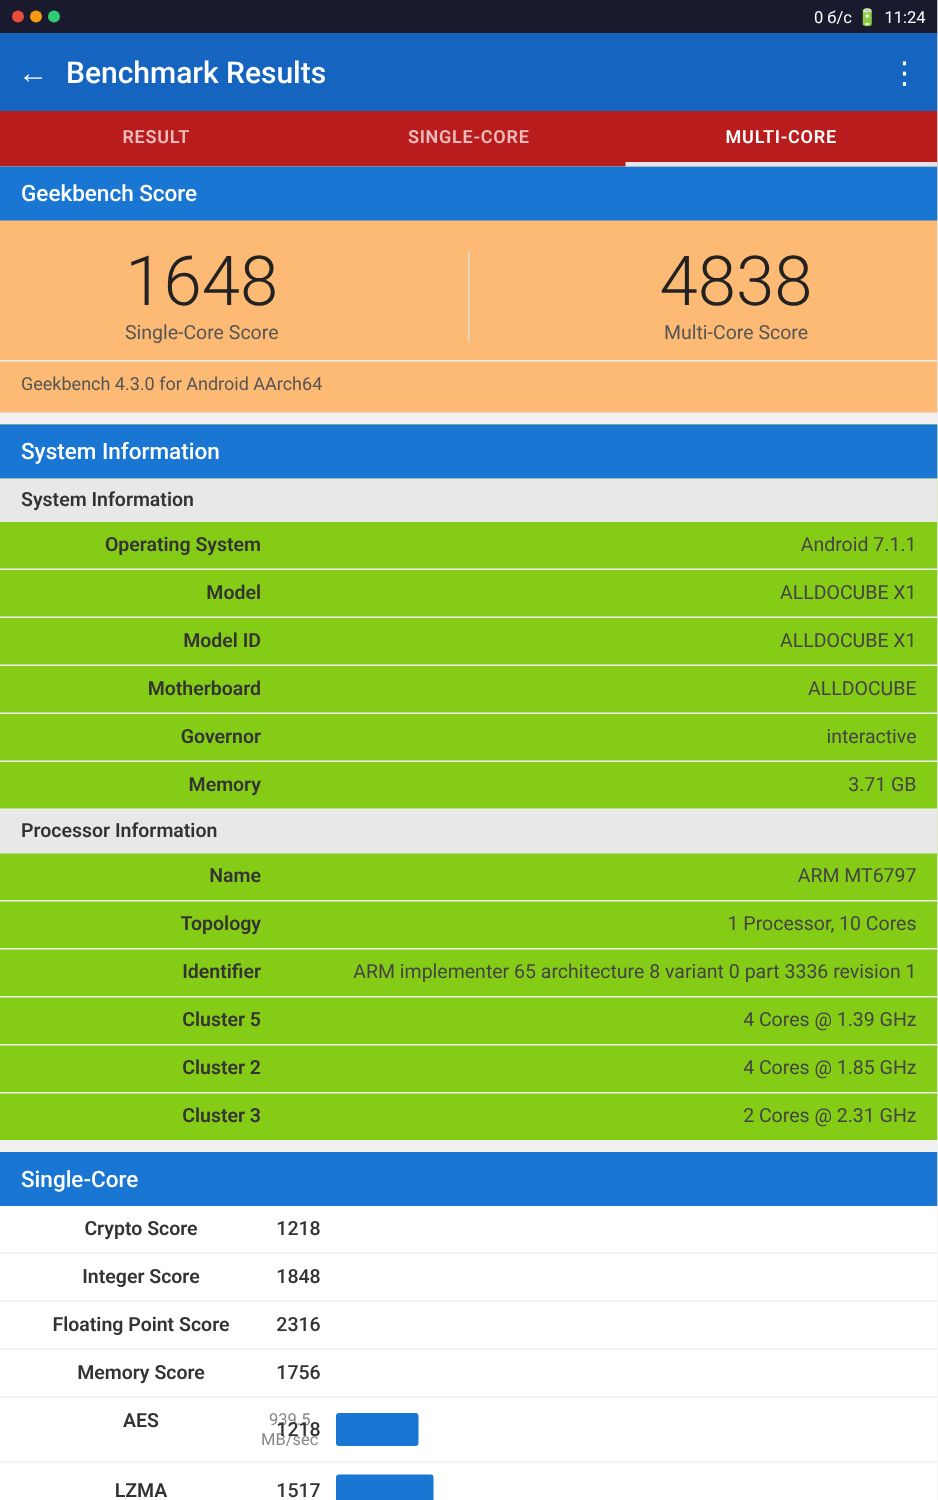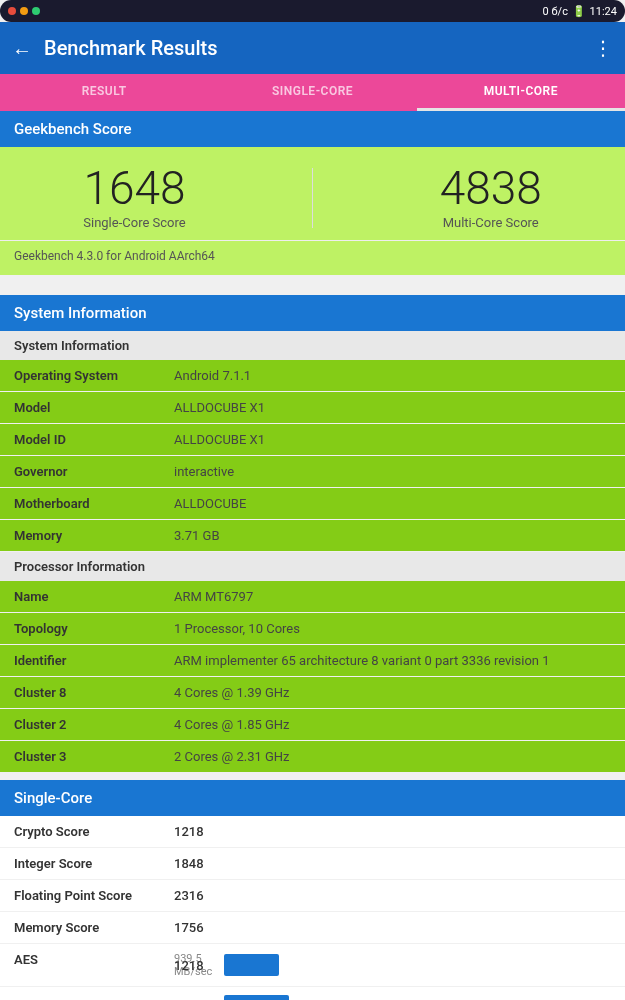--- a/index.html
+++ b/index.html
@@ -16,21 +16,20 @@
     
     .status-bar {
       background: #1a1a2e;
       color: #fff;
       display: flex;
       justify-content: space-between;
       align-items: center;
       padding: 2px 8px;
       height: 22px;
       font-size: 11px;
-      border-radius: 11px;
     }
     .status-left { display: flex; align-items: center; gap: 4px; }
     .status-right { display: flex; align-items: center; gap: 4px; }
     .dot { width: 8px; height: 8px; border-radius: 50%; display: inline-block; }
     .dot-red { background: #e74c3c; }
     .dot-yellow { background: #f39c12; }
     .dot-green { background: #2ecc71; }
 
     
     .title-bar {
@@ -51,21 +50,21 @@
       font-weight: 500;
       flex: 1;
     }
     .title-bar .more-icon {
       font-size: 20px;
       cursor: pointer;
     }
 
     
     .tabs {
-      background: #ec4899;
+      background: #b91c1c;
       display: flex;
       border-bottom: none;
     }
     .tab {
       flex: 1;
       text-align: center;
       padding: 10px 4px;
       color: rgba(255,255,255,0.7);
       font-size: 12px;
       font-weight: 600;
@@ -83,22 +82,22 @@
     .section-header {
       background: #1976d2;
       color: #fff;
       padding: 9px 14px;
       font-size: 15px;
       font-weight: 500;
     }
 
     
     .score-section {
-      background: #bef264;
-      margin-bottom: 20px;
+      background: #fdba74;
+      margin-bottom: 8px;
     }
     .score-row {
       display: flex;
       justify-content: space-around;
       align-items: center;
       padding: 18px 20px 10px;
     }
     .score-item {
       text-align: center;
     }
@@ -136,20 +135,21 @@
       padding: 7px 14px;
       font-size: 13px;
       font-weight: 600;
       color: #333;
     }
     .info-row {
       display: flex;
       align-items: flex-start;
       padding: 8px 14px;
       border-bottom: 1px solid #f0f0f0;
+      text-align: right;
     }
     .info-row:last-child {
       border-bottom: none;
     }
     .info-key {
       font-weight: 600;
       font-size: 13px;
       color: #333;
       width: 160px;
       min-width: 160px;
@@ -163,20 +163,21 @@
     
     .benchmark-section {
       background: #fff;
       margin-bottom: 8px;
     }
     .bench-row {
       display: flex;
       align-items: center;
       padding: 8px 14px;
       border-bottom: 1px solid #f0f0f0;
+      text-align: center;
     }
     .bench-row:last-child { border-bottom: none; }
     .bench-label {
       font-weight: 600;
       font-size: 13px;
       color: #333;
       width: 160px;
       min-width: 160px;
     }
     .bench-score {
@@ -260,48 +261,48 @@
   </div>
   <div class="info-row">
     <span class="info-key">Model</span>
     <span class="info-val">ALLDOCUBE X1</span>
   </div>
   <div class="info-row">
     <span class="info-key">Model ID</span>
     <span class="info-val">ALLDOCUBE X1</span>
   </div>
   <div class="info-row">
+    <span class="info-key">Motherboard</span>
+    <span class="info-val">ALLDOCUBE</span>
+  </div>
+  <div class="info-row">
     <span class="info-key">Governor</span>
     <span class="info-val">interactive</span>
   </div>
   <div class="info-row">
-    <span class="info-key">Motherboard</span>
-    <span class="info-val">ALLDOCUBE</span>
-  </div>
-  <div class="info-row">
     <span class="info-key">Memory</span>
     <span class="info-val">3.71 GB</span>
   </div>
 
   <div class="sub-header">Processor Information</div>
 
   <div class="info-row">
     <span class="info-key">Name</span>
     <span class="info-val">ARM MT6797</span>
   </div>
   <div class="info-row">
     <span class="info-key">Topology</span>
     <span class="info-val">1 Processor, 10 Cores</span>
   </div>
   <div class="info-row">
     <span class="info-key">Identifier</span>
     <span class="info-val">ARM implementer 65 architecture 8 variant 0 part 3336 revision 1</span>
   </div>
   <div class="info-row">
-    <span class="info-key">Cluster 8</span>
+    <span class="info-key">Cluster 5</span>
     <span class="info-val">4 Cores @ 1.39 GHz</span>
   </div>
   <div class="info-row">
     <span class="info-key">Cluster 2</span>
     <span class="info-val">4 Cores @ 1.85 GHz</span>
   </div>
   <div class="info-row">
     <span class="info-key">Cluster 3</span>
     <span class="info-val">2 Cores @ 2.31 GHz</span>
   </div>

